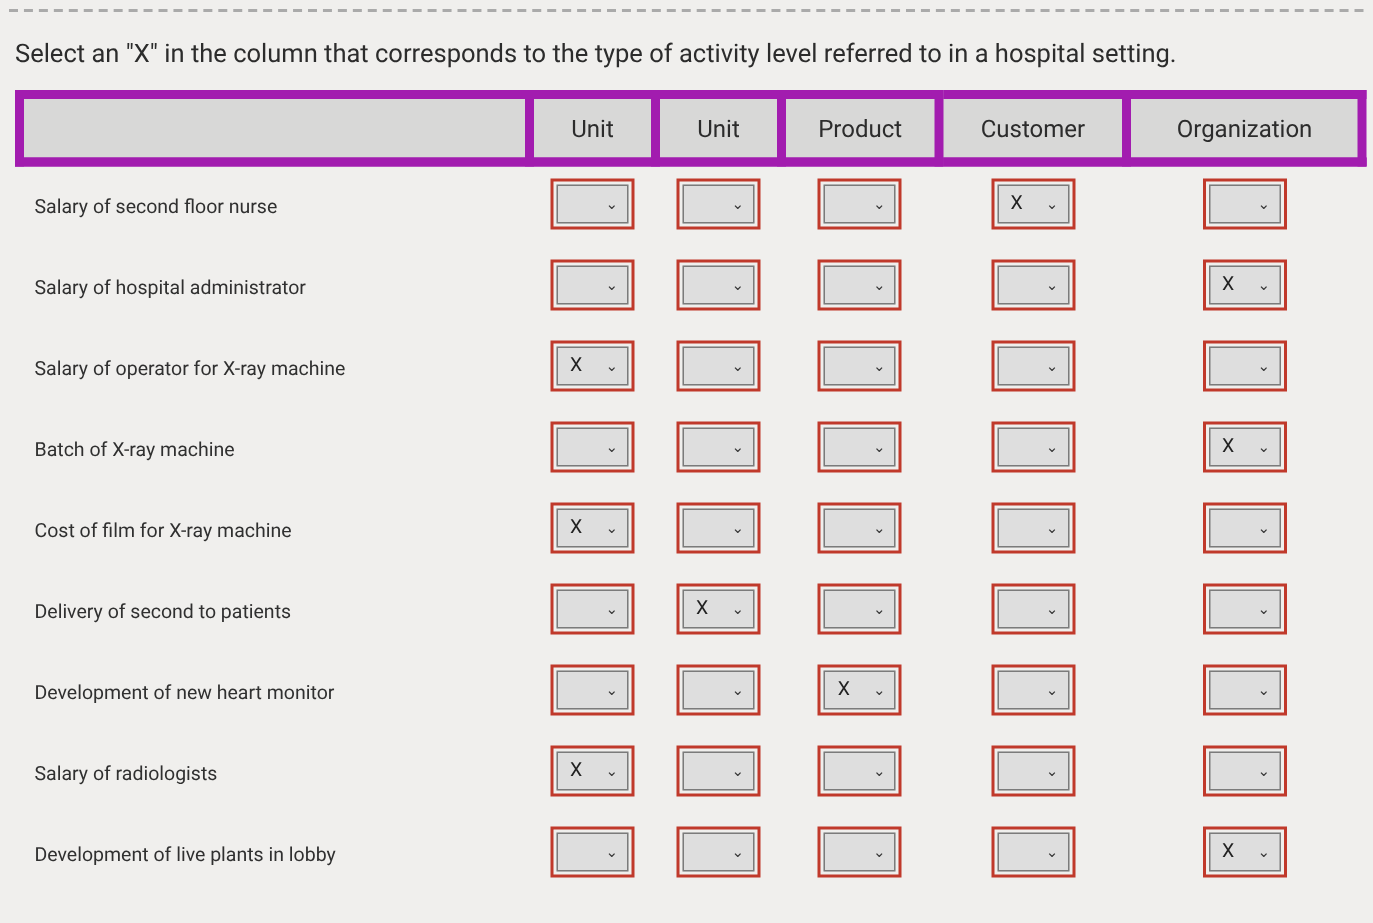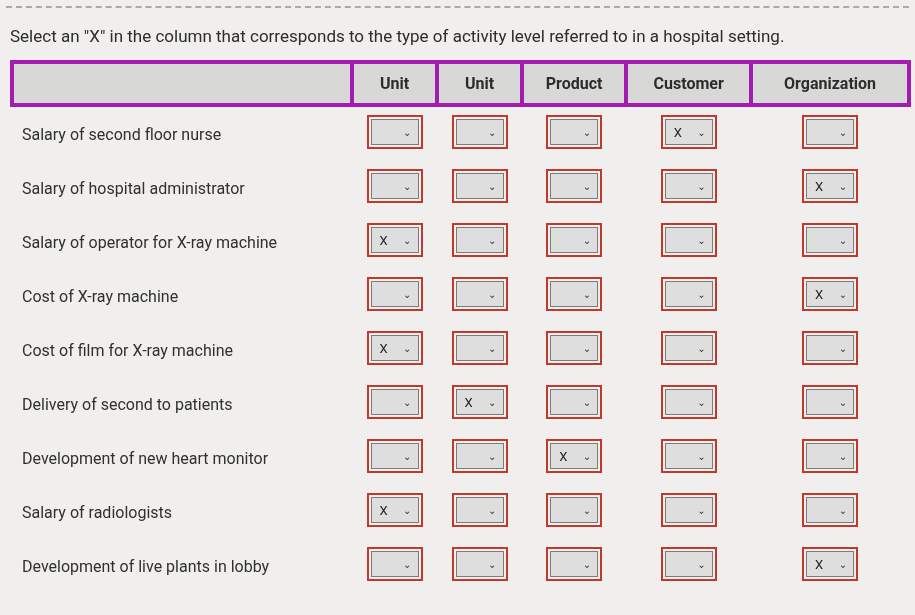--- a/index.html
+++ b/index.html
@@ -19,38 +19,38 @@
     padding: 18px 10px 14px 10px;
     color: #2c2c2c;
   }
   .table {
     width: calc(100% - 14px);
     margin-left: 10px;
     border-collapse: collapse;
   }
   .table thead th {
     background: #d8d8d7;
-    font-weight: 700;
+    font-weight: 400;
     font-size: 16px;
     text-align: center;
     padding: 10px 4px;
-    border: 4px solid #a21caf;
+    border: 6px solid #a21caf;
   }
   .table thead th:first-child {
     background: #d8d8d7;
     width: 340px;
   }
   .table tbody td {
     padding: 12px 4px;
     text-align: center;
     vertical-align: middle;
   }
   .table tbody td.row-label {
     text-align: left;
-    font-size: 16px;
+    font-size: 13px;
     color: #303030;
     padding-left: 10px;
   }
   .cell-select {
     display: inline-block;
     position: relative;
     width: 48px;
     height: 26px;
     background: #dedede;
     border: 1px solid #7b7b7b;
@@ -109,21 +109,21 @@
       </tr>
       <tr>
         <td class="row-label">Salary of operator for X-ray machine</td>
         <td><div class="cell-select"><span class="val">X</span><span class="caret">⌄</span></div></td>
         <td><div class="cell-select"><span class="val"></span><span class="caret">⌄</span></div></td>
         <td><div class="cell-select"><span class="val"></span><span class="caret">⌄</span></div></td>
         <td><div class="cell-select"><span class="val"></span><span class="caret">⌄</span></div></td>
         <td><div class="cell-select"><span class="val"></span><span class="caret">⌄</span></div></td>
       </tr>
       <tr>
-        <td class="row-label">Cost of X-ray machine</td>
+        <td class="row-label">Batch of X-ray machine</td>
         <td><div class="cell-select"><span class="val"></span><span class="caret">⌄</span></div></td>
         <td><div class="cell-select"><span class="val"></span><span class="caret">⌄</span></div></td>
         <td><div class="cell-select"><span class="val"></span><span class="caret">⌄</span></div></td>
         <td><div class="cell-select"><span class="val"></span><span class="caret">⌄</span></div></td>
         <td><div class="cell-select"><span class="val">X</span><span class="caret">⌄</span></div></td>
       </tr>
       <tr>
         <td class="row-label">Cost of film for X-ray machine</td>
         <td><div class="cell-select"><span class="val">X</span><span class="caret">⌄</span></div></td>
         <td><div class="cell-select"><span class="val"></span><span class="caret">⌄</span></div></td>

